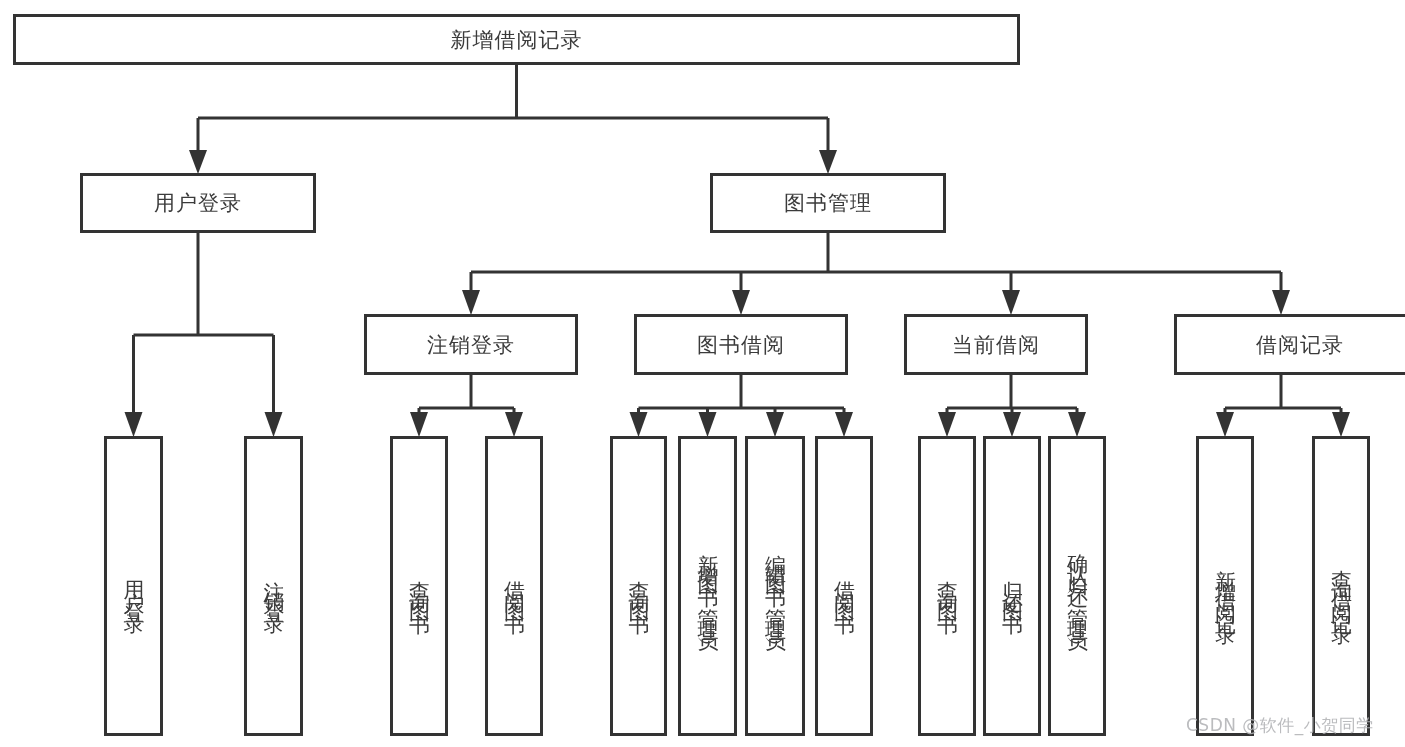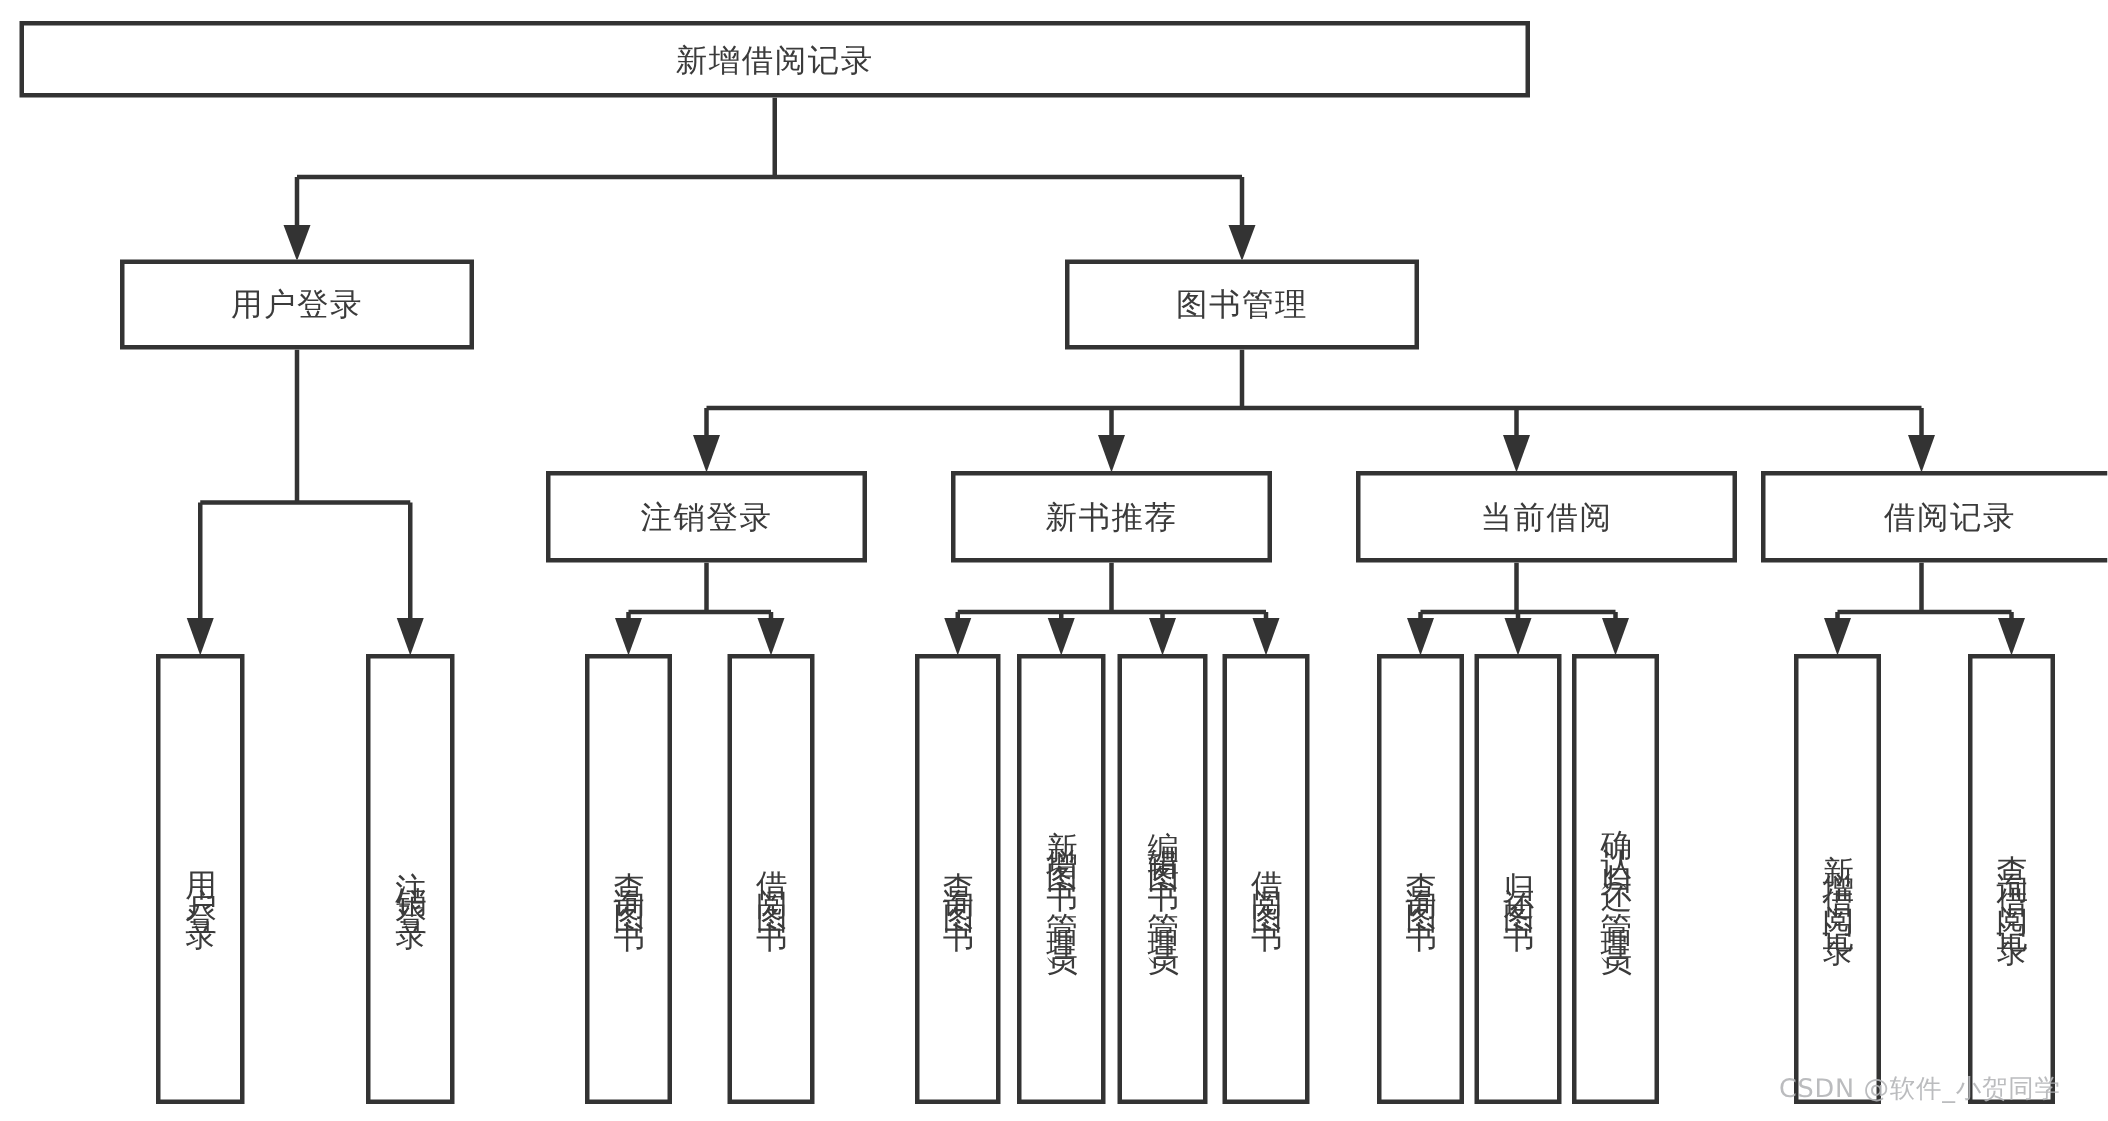--- a/index.html
+++ b/index.html
@@ -132,23 +132,23 @@
     <span>用户登录</span>
   </div>
   <div class="box hbox" style="left:710px;top:173px;width:236px;height:60px">
     <span>图书管理</span>
   </div>
 
   <div class="box hbox" style="left:364px;top:314px;width:214px;height:61px">
     <span>注销登录</span>
   </div>
   <div class="box hbox" style="left:634px;top:314px;width:214px;height:61px">
-    <span>新书推荐</span>
+    <span>图书借阅</span>
   </div>
-  <div class="box hbox" style="left:904px;top:314px;width:254px;height:61px">
+  <div class="box hbox" style="left:904px;top:314px;width:184px;height:61px">
     <span>当前借阅</span>
   </div>
   <div class="box hbox" style="left:1174px;top:314px;width:252px;height:61px">
     <span>借阅记录</span>
   </div>
 
   <div class="box leaf" style="left:104px;top:436px;width:59px;height:300px">
     <span class="vtext">用户登录</span>
   </div>
   <div class="box leaf" style="left:244px;top:436px;width:59px;height:300px">

